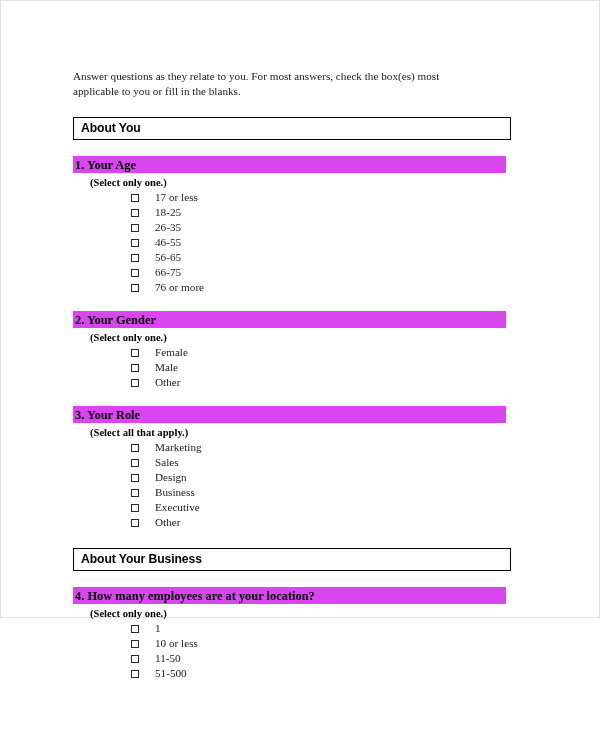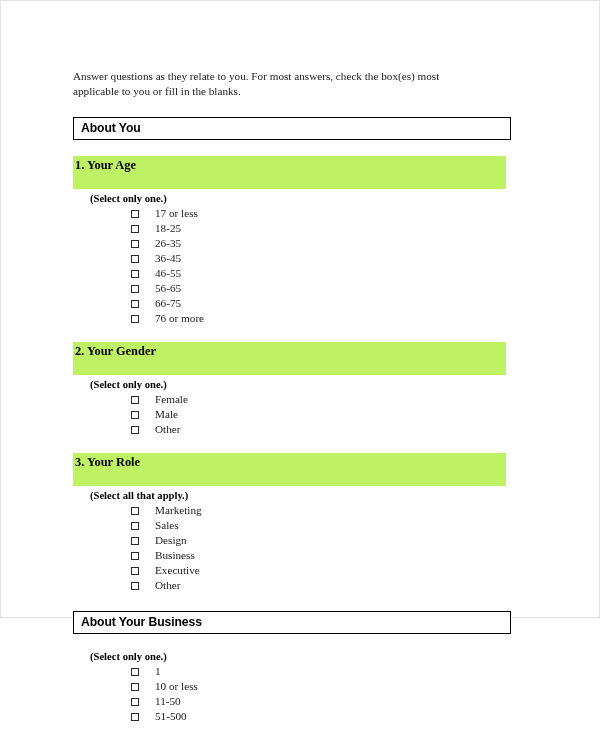--- a/index.html
+++ b/index.html
@@ -60,22 +60,22 @@
     line-height: 14px;
   }
 
   
   .question {
     margin-top: 16px;
   }
   .question-bar {
     box-sizing: border-box;
     width: 433px;
-    background: #bef264;
-    padding: 2px 5px 16px 2px;
+    background: #d946ef;
+    padding: 2px 5px 0 2px;
   }
   .question-title {
     font-family: "Liberation Serif", "DejaVu Serif", serif;
     font-size: 12.4px;
     font-weight: bold;
     color: #000000;
     line-height: 15px;
     white-space: nowrap;
   }
   .select-note {
@@ -142,24 +142,20 @@
             <div class="option-row">
               <span class="checkbox"></span>
               <span class="option-label">18-25</span>
             </div>
             <div class="option-row">
               <span class="checkbox"></span>
               <span class="option-label">26-35</span>
             </div>
             <div class="option-row">
               <span class="checkbox"></span>
-              <span class="option-label">36-45</span>
-            </div>
-            <div class="option-row">
-              <span class="checkbox"></span>
               <span class="option-label">46-55</span>
             </div>
             <div class="option-row">
               <span class="checkbox"></span>
               <span class="option-label">56-65</span>
             </div>
             <div class="option-row">
               <span class="checkbox"></span>
               <span class="option-label">66-75</span>
             </div>
@@ -218,20 +214,23 @@
             <div class="option-row">
               <span class="checkbox"></span>
               <span class="option-label">Other</span>
             </div>
           </div>
         </div>
         <div class="section-box">
           <div class="section-box-title">About Your Business</div>
         </div>
         <div class="question">
+          <div class="question-bar">
+            <div class="question-title">4. How many employees are at your location?</div>
+          </div>
           <div class="select-note">(Select only one.)</div>
           <div class="options">
             <div class="option-row">
               <span class="checkbox"></span>
               <span class="option-label">1</span>
             </div>
             <div class="option-row">
               <span class="checkbox"></span>
               <span class="option-label">10 or less</span>
             </div>

